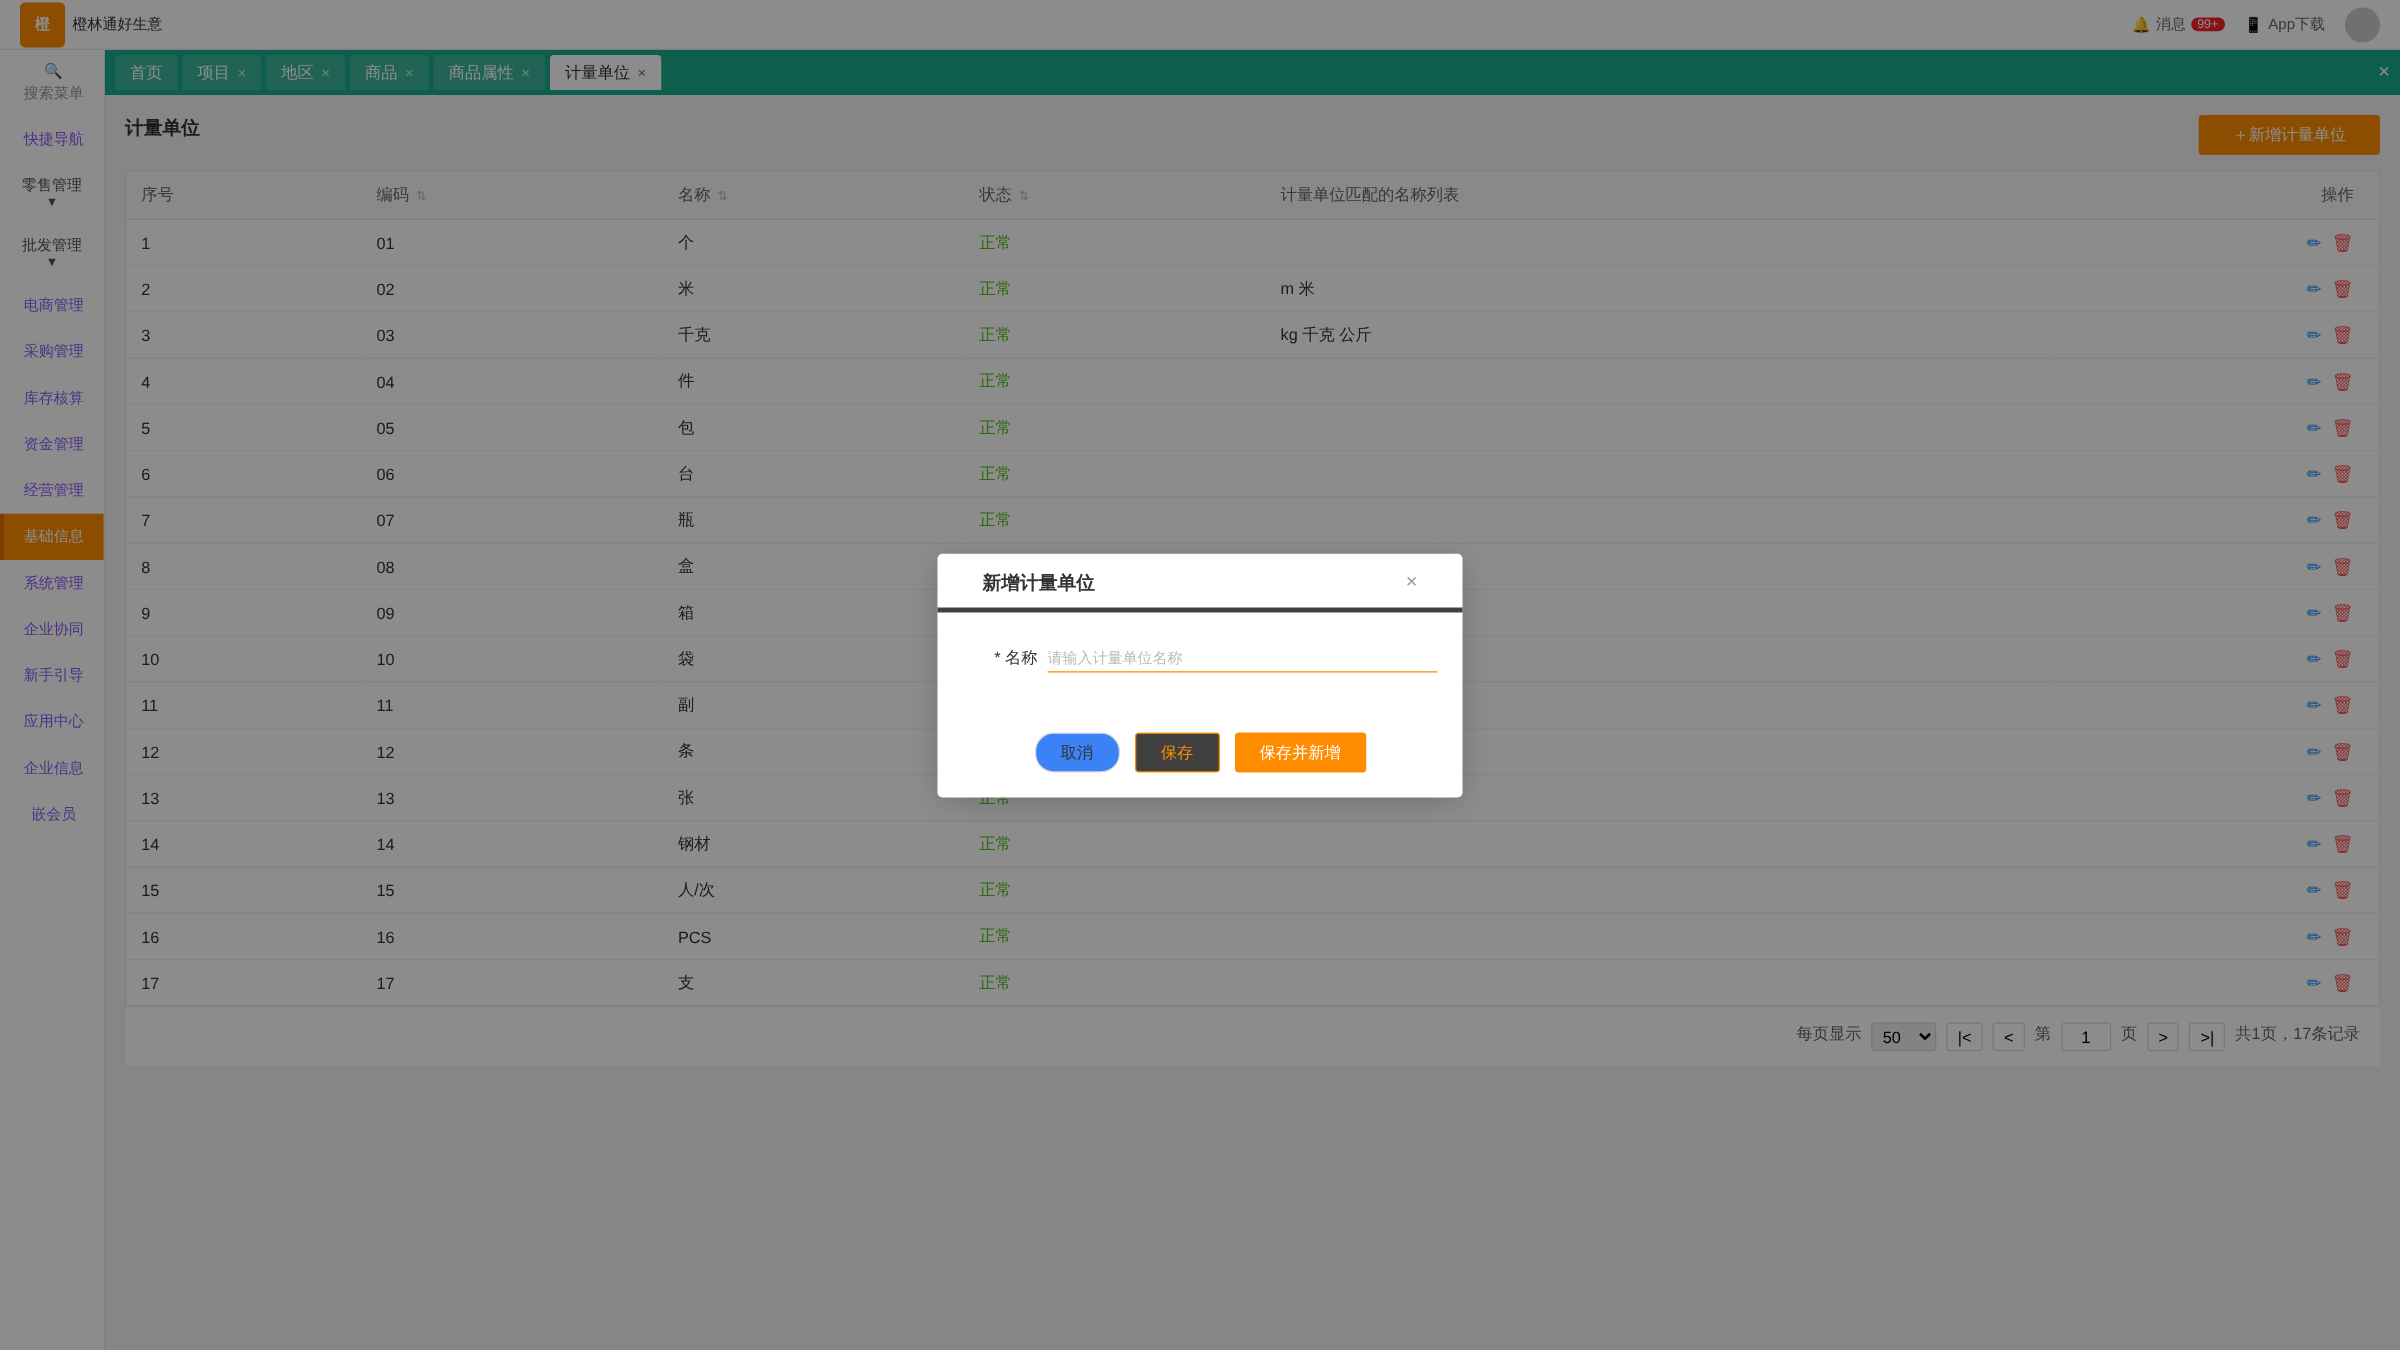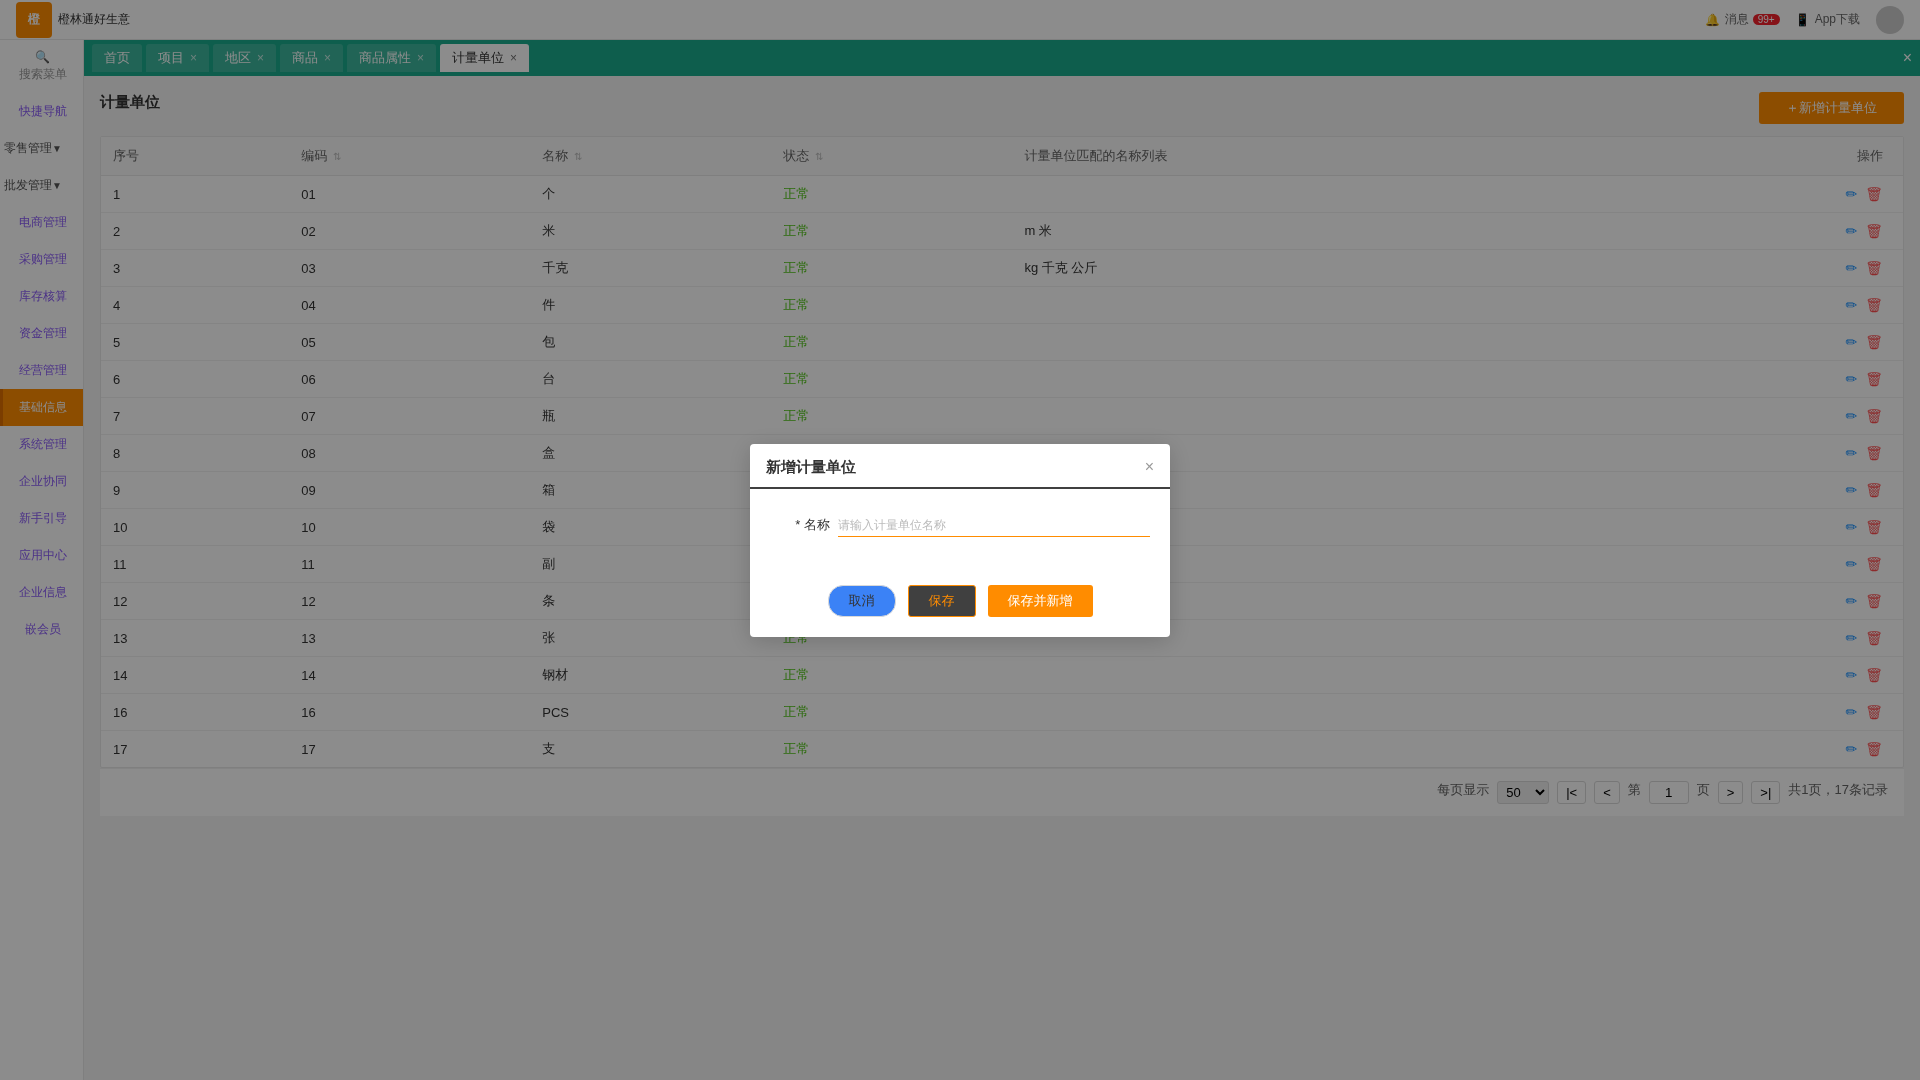--- a/index.html
+++ b/index.html
@@ -17,21 +17,21 @@
     .avatar { width: 28px; height: 28px; background: #ccc; border-radius: 50%; }
 
     
     .main-layout { display: flex; flex: 1; overflow: hidden; }
 
     
     .sidebar { width: 84px; background: #fff; border-right: 1px solid #e8e8e8; display: flex; flex-direction: column; flex-shrink: 0; overflow-y: auto; }
     .sidebar-item { display: flex; align-items: center; justify-content: center; padding: 10px 4px; cursor: pointer; font-size: 12px; color: #8b5cf6; text-align: center; border-left: 3px solid transparent; transition: all 0.2s; }
     .sidebar-item.active { background: #ff8c00; color: #fff; border-left-color: #e07000; }
     .sidebar-arrow { font-size: 10px; }
-    .sidebar-group { display: flex; flex-direction: row; align-items: center; padding: 10px 4px; cursor: pointer; font-size: 12px; color: #555; text-align: center; }
+    .sidebar-group { display: flex; flex-direction: column; align-items: center; padding: 10px 4px; cursor: pointer; font-size: 12px; color: #555; text-align: center; }
 
     
     .content-area { flex: 1; display: flex; flex-direction: column; overflow: hidden; }
 
     
     .tabs-bar { height: 36px; background: #1bab8c; display: flex; align-items: center; padding: 0 8px; flex-shrink: 0; }
     .tab-item { display: flex; align-items: center; gap: 6px; padding: 0 12px; height: 28px; background: rgba(255,255,255,0.15); color: #fff; border-radius: 3px 3px 0 0; cursor: pointer; font-size: 13px; margin-right: 4px; }
     .tab-item.active { background: #fff; color: #333; }
     .tab-close { font-size: 12px; cursor: pointer; opacity: 0.7; }
     .tabs-close-btn { margin-left: auto; color: #fff; cursor: pointer; font-size: 16px; }
@@ -61,21 +61,21 @@
     .pagination { display: flex; justify-content: flex-end; padding: 12px 16px; gap: 8px; font-size: 13px; color: #666; background: #fff; border-top: 1px solid #f0f0f0; }
     .page-select { border: 1px solid #d9d9d9; border-radius: 3px; padding: 2px 4px; font-size: 13px; }
     .page-btn { border: 1px solid #d9d9d9; background: #fff; padding: 2px 8px; border-radius: 3px; cursor: pointer; font-size: 13px; }
     .page-input { width: 40px; text-align: center; border: 1px solid #d9d9d9; border-radius: 3px; padding: 2px 4px; }
 
     
     .overlay { position: fixed; top: 0; left: 0; width: 100%; height: 100%; background: rgba(0,0,0,0.45); z-index: 1000; display: flex; align-items: center; justify-content: center; }
 
     
     .dialog { background: #fff; border-radius: 4px; width: 420px; box-shadow: 0 4px 24px rgba(0,0,0,0.18); }
-    .dialog-header { display: flex; align-items: center; justify-content: space-between; padding: 14px 16px 10px; border-bottom: 2px solid #404040; }
+    .dialog-header { display: flex; align-items: center; justify-content: space-between; padding: 14px 36px 10px; border-bottom: 4px solid #404040; }
     .dialog-title { font-size: 15px; font-weight: bold; color: #333; }
     .dialog-close { cursor: pointer; color: #999; font-size: 16px; }
     .dialog-body { padding: 24px 20px 16px; }
     .form-item { display: flex; align-items: center; margin-bottom: 20px; }
     .form-label { width: 60px; text-align: right; font-size: 13px; color: #333; margin-right: 8px; }
     .form-input { flex: 1; border: none; border-bottom: 1px solid #1890ff; padding: 4px 0; font-size: 13px; outline: none; color: #333; }
     .form-input::placeholder { color: #bbb; font-size: 12px; }
     .form-input-placeholder { flex: 1; border: none; border-bottom: 1px solid #ff8c00; padding: 4px 0; font-size: 13px; outline: none; color: #bbb; background: transparent; }
     .form-input-placeholder::placeholder { color: #bbb; font-size: 12px; }
     .dialog-footer { display: flex; justify-content: center; gap: 12px; padding: 12px 20px 20px; }
@@ -404,20 +404,33 @@
       <td><span class="status-normal">正常</span></td>
       <td></td>
       <td style="text-align:right; padding-right:20px;">
         <span class="actions" style="justify-content:flex-end;">
           <span class="action-icon">✏</span>
           <span class="action-icon delete">🗑</span>
         </span>
       </td>
     </tr>
               <tr>
+      <td>15</td>
+      <td>15</td>
+      <td>人/次</td>
+      <td><span class="status-normal">正常</span></td>
+      <td></td>
+      <td style="text-align:right; padding-right:20px;">
+        <span class="actions" style="justify-content:flex-end;">
+          <span class="action-icon">✏</span>
+          <span class="action-icon delete">🗑</span>
+        </span>
+      </td>
+    </tr>
+              <tr>
       <td>16</td>
       <td>16</td>
       <td>PCS</td>
       <td><span class="status-normal">正常</span></td>
       <td></td>
       <td style="text-align:right; padding-right:20px;">
         <span class="actions" style="justify-content:flex-end;">
           <span class="action-icon">✏</span>
           <span class="action-icon delete">🗑</span>
         </span>

